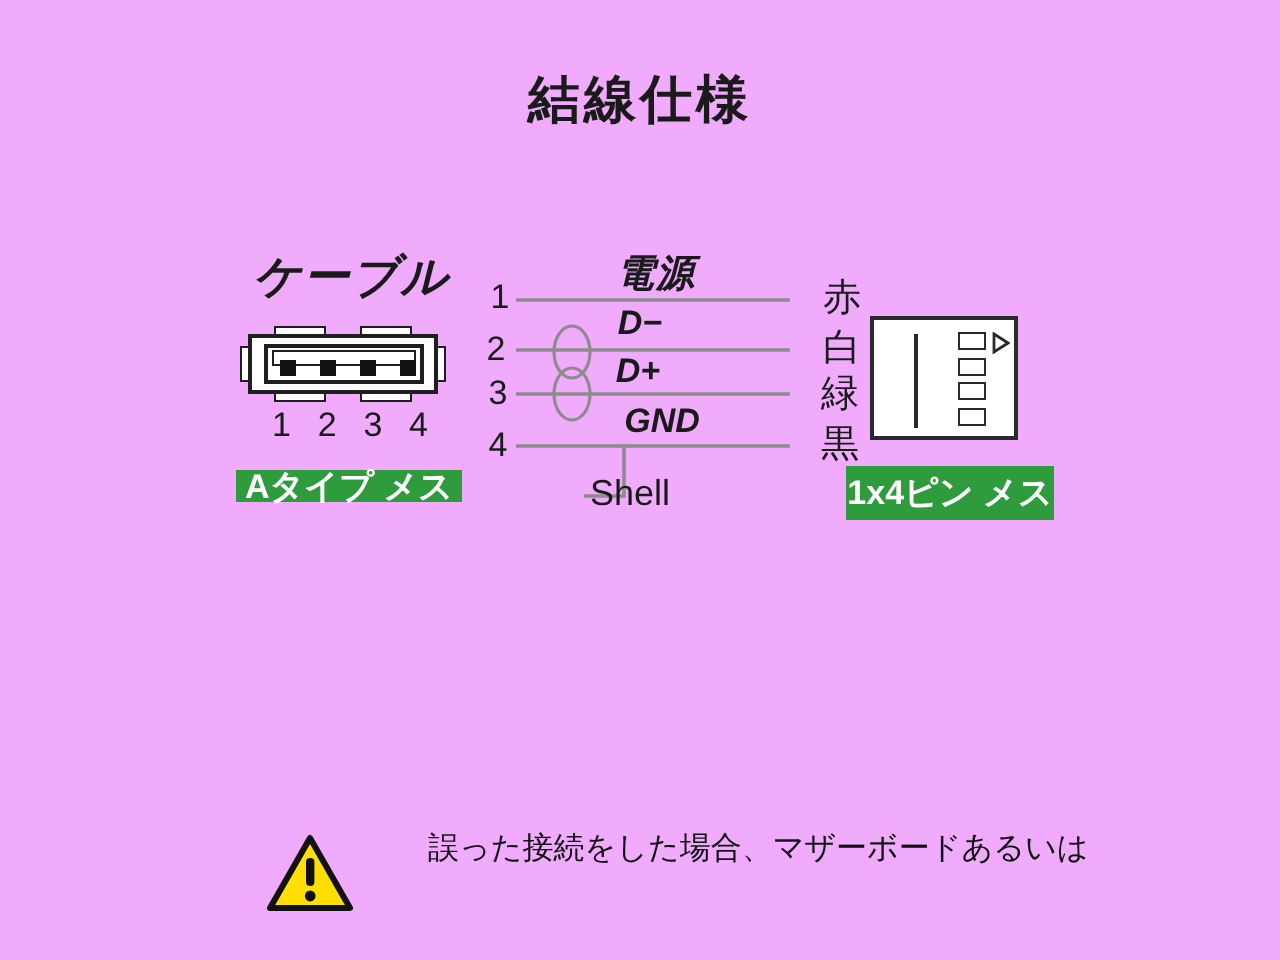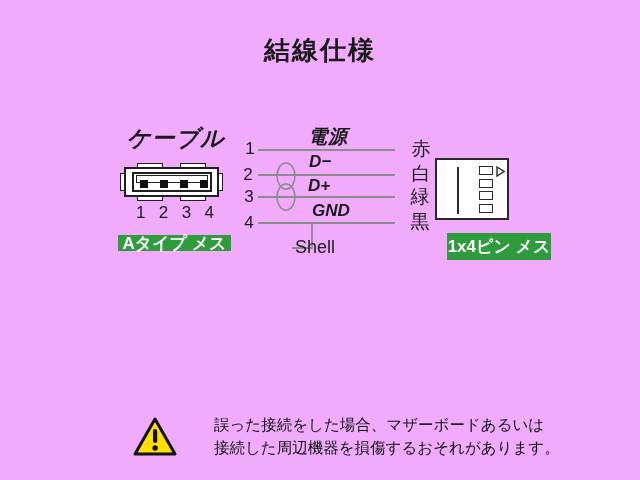--- a/index.html
+++ b/index.html
@@ -31,21 +31,21 @@
 
   .pin-row{left:136px;top:203px;width:78px;display:flex;justify-content:space-between;
     font-size:17px;font-weight:500;}
 
   .badge{
     background:#2E9B3C;color:#ffffff;font-weight:700;font-size:17px;
     display:flex;align-items:center;justify-content:center;white-space:nowrap;
     box-sizing:border-box;
   }
   .badge-cable{left:118px;top:235px;width:113px;height:16px;}
-  .badge-mobo{left:423px;top:233px;width:104px;height:27px;margin-left:24px;}
+  .badge-mobo{left:423px;top:233px;width:104px;height:27px;}
 
   
   .wiring{left:240px;top:120px;width:200px;height:148px;}
   .wiring svg{position:absolute;left:0;top:0;}
   .wlabel{position:absolute;transform:translate(-50%,-50%);white-space:nowrap;}
   .pin-num{font-size:17px;font-weight:500;}
   .sig{font-weight:600;font-style:italic;}
   .sig-jp{font-size:19px;letter-spacing:1px;}
   .sig-en{font-size:17px;}
   .wcolor{font-size:19px;font-weight:500;}
@@ -143,16 +143,15 @@
   <div class="abs badge badge-mobo">1x4ピン メス</div>
 
   <svg class="abs warn-icon" width="46" height="42" viewBox="0 0 46 42">
     <path d="M23 3 L43 38 L3 38 Z" fill="#FFDE00" stroke="#111" stroke-width="3" stroke-linejoin="round"></path>
     <rect x="21" y="13" width="4.2" height="14" rx="2" fill="#111"></rect>
     <circle cx="23.1" cy="32" r="2.7" fill="#111"></circle>
   </svg>
 
   <div class="abs warn-text">
     <div>誤った接続をした場合、マザーボードあるいは</div>
-    <div>接続した周辺機器を損傷するおそれがあります。</div>
   </div>
 
 </div>
 
 </body></html>

